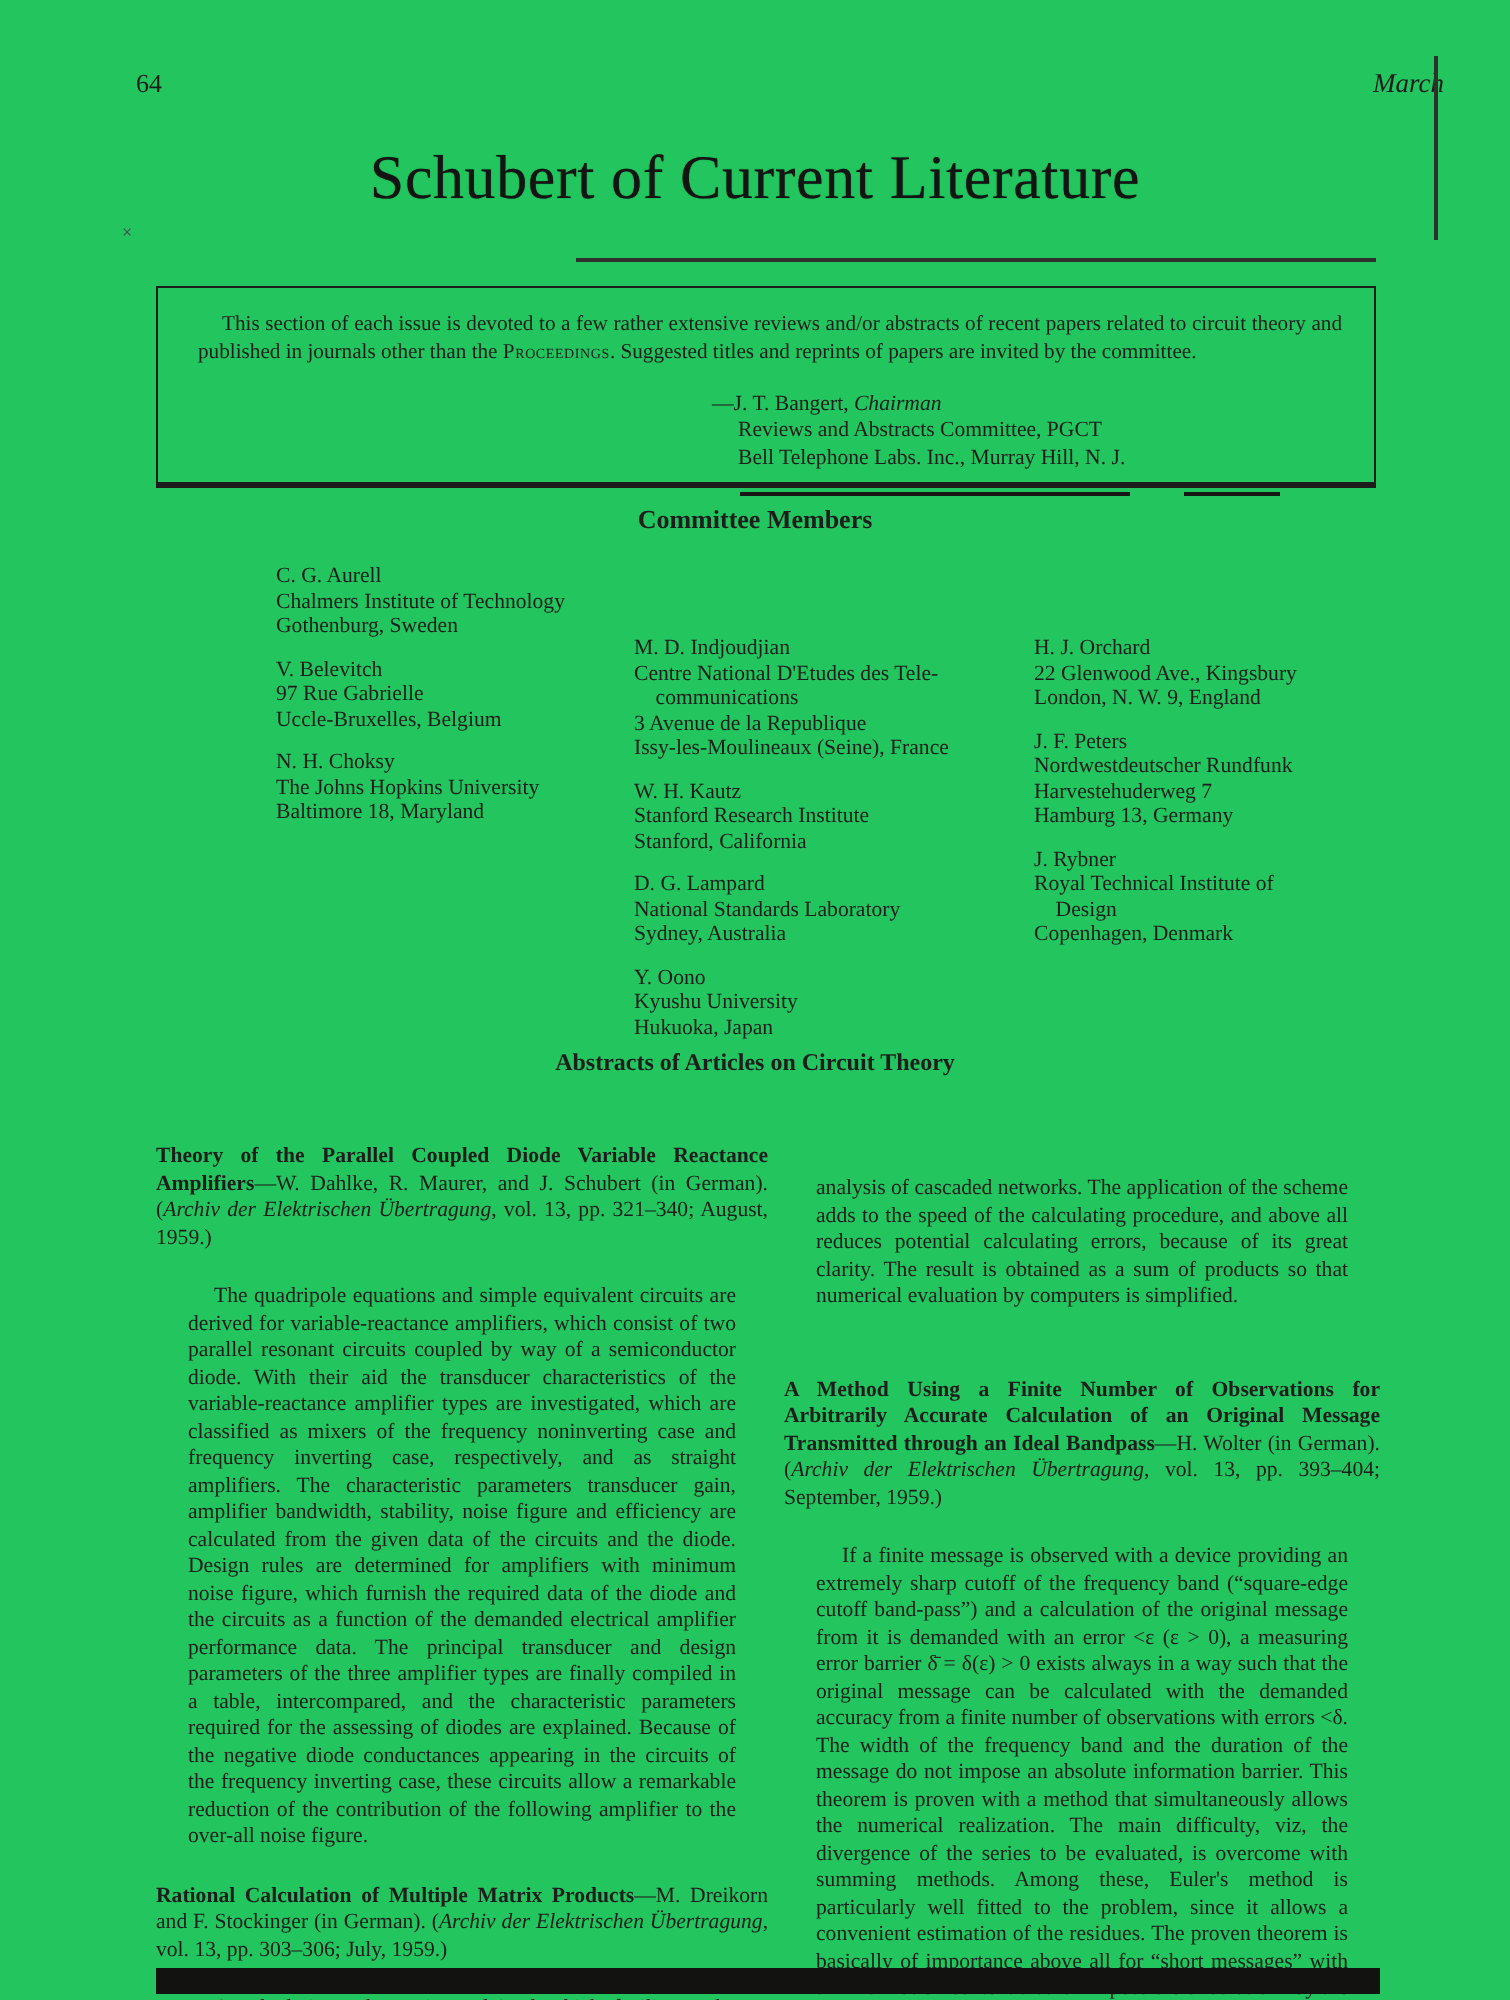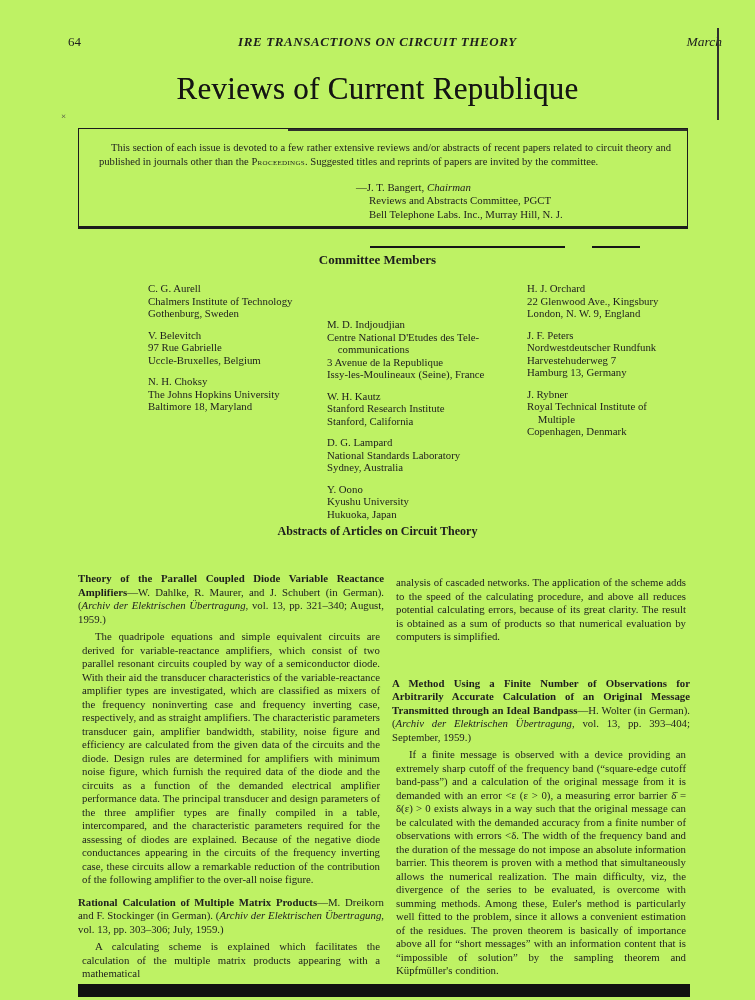--- a/index.html
+++ b/index.html
@@ -1,18 +1,18 @@
 <!DOCTYPE html>
 <html><head>
 <meta charset="utf-8">
 <style>
   html,body{margin:0;padding:0;background:#e8e8e6;}
   .page{
     position:relative; width:755px; height:1000px; margin:0 auto;
-    background:#bef264; color:#1d1d1d; overflow:hidden;
+    background:#22c55e; color:#1d1d1d; overflow:hidden;
     font-family:"Liberation Serif","DejaVu Serif",serif;
     -webkit-font-smoothing:antialiased;
   }
   
   .runhead{position:absolute; top:34px; left:0; right:0; height:18px; font-size:13px;}
   .pageno{position:absolute; left:68px; top:0; font-size:13px;}
   .runtitle{
     position:absolute; left:0; right:0; top:0; text-align:center;
     font-style:italic; font-weight:bold; letter-spacing:.6px; font-size:13px;
   }
@@ -25,70 +25,69 @@
   }
   
   .art-hline{position:absolute; top:129px; left:288px; width:400px; height:2px; background:#30302e;}
   .art-vline{position:absolute; top:28px; left:717px; width:2px; height:92px; background:#30302e;}
   .art-mark{position:absolute; top:113px; left:61px; width:7px; height:7px; font-size:9px; color:#444; line-height:7px;}
   .art-dash1{position:absolute; top:246px; left:370px; width:195px; height:2px; background:#161616;}
   .art-dash2{position:absolute; top:246px; left:592px; width:48px; height:2px; background:#161616;}
   .bottom-bar{position:absolute; top:984px; left:78px; width:612px; height:13px; background:#121210;}
   
   .notice-box{
-    position:absolute; top:128px; left:78px; width:610px; height:101px;
+    position:absolute; top:143px; left:78px; width:610px; height:101px;
     border:1.5px solid #1c1c1c; border-bottom-width:3px; box-sizing:border-box;
     padding:12px 16px 0 20px;
   }
   .notice-text{
     margin:0; font-size:10.6px; line-height:13.8px; text-align:justify; text-indent:12px;
   }
   .sc{font-variant:small-caps; letter-spacing:.3px;}
   .signature{margin:12px 0 0 257px; font-size:10.8px; line-height:13.8px;}
   .sig-indent{margin-left:13px;}
   .ital{font-style:italic;}
   
   .committee-head{
     position:absolute; top:252px; left:0; right:0; margin:0; text-align:center;
     font-size:13px; font-weight:bold;
   }
-  .committee{position:absolute; top:282px; left:93px; width:612px; height:210px; font-size:10.8px; line-height:12.5px;}
+  .committee{position:absolute; top:282px; left:83px; width:612px; height:210px; font-size:10.8px; line-height:12.5px;}
   .ccol{position:absolute; top:0;}
   .ccol1{left:55px;  width:175px;}
   .ccol2{left:234px; width:195px;margin-top:36px;}
-  .ccol3{left:434px; width:178px;}
+  .ccol3{left:434px; width:178px;margin-top:36px;}
   .member{margin:0 0 9px 0;}
   
   .abstracts-head{
     position:absolute; top:524px; left:0; right:0; margin:0; text-align:center;
     font-size:12px; font-weight:bold;
   }
   .twocol{position:absolute; top:572px; left:78px; width:612px; display:flex; gap:8px;}
   .acol{font-size:10.8px; line-height:13.5px; text-align:justify;font-family:Liberation Serif, serif;}
   .acol-left{width:306px;}
   .acol-right{width:298px;}
   .ehead{margin:0 0 4px 0; font-weight:normal;}
   .ehead .b{font-weight:bold;}
-  .body{margin:4px;}
+  .body{margin:16px;}
   .ind{text-indent:13px;}
   .entry + .entry{margin-top:9px;}
   .gap-lg{margin-top:33px;}
 </style>
 </head>
 <body>
 
 <div class="page">
 
   <div class="runhead">
     <span class="pageno">64</span>
-    <span class="runtitle">IRE TRANSACTIONS ON CIRCUIT THEORY</span>
     <span class="month">March</span>
   </div>
 
-  <h1 class="main-title">Reviews of Current Republique</h1>
+  <h1 class="main-title">Schubert of Current Literature</h1>
 
   <div class="art-hline"></div>
   <div class="art-vline"></div>
   <div class="art-mark">×</div>
   <div class="art-dash1"></div>
   <div class="art-dash2"></div>
 
   <section class="notice-box">
     <p class="notice-text"><span>This section of each issue is devoted to a few rather extensive reviews and/or abstracts of recent papers related to circuit theory and published in journals other than the </span><span class="sc">Proceedings</span><span>. Suggested titles and reprints of papers are invited by the committee.</span></p>
     <div class="signature">
@@ -149,21 +148,21 @@
         </div>
       <div class="member">
           <div>J. F. Peters</div>
           <div>Nordwestdeutscher Rundfunk</div>
           <div>Harvestehuderweg 7</div>
           <div>Hamburg 13, Germany</div>
         </div>
       <div class="member">
           <div>J. Rybner</div>
           <div>Royal Technical Institute of</div>
-          <div> Multiple</div>
+          <div> Design</div>
           <div>Copenhagen, Denmark</div>
         </div>
     </div>
   </section>
 
   <h3 class="abstracts-head">Abstracts of Articles on Circuit Theory</h3>
 
   <div class="twocol">
 
     <div class="acol acol-left">

